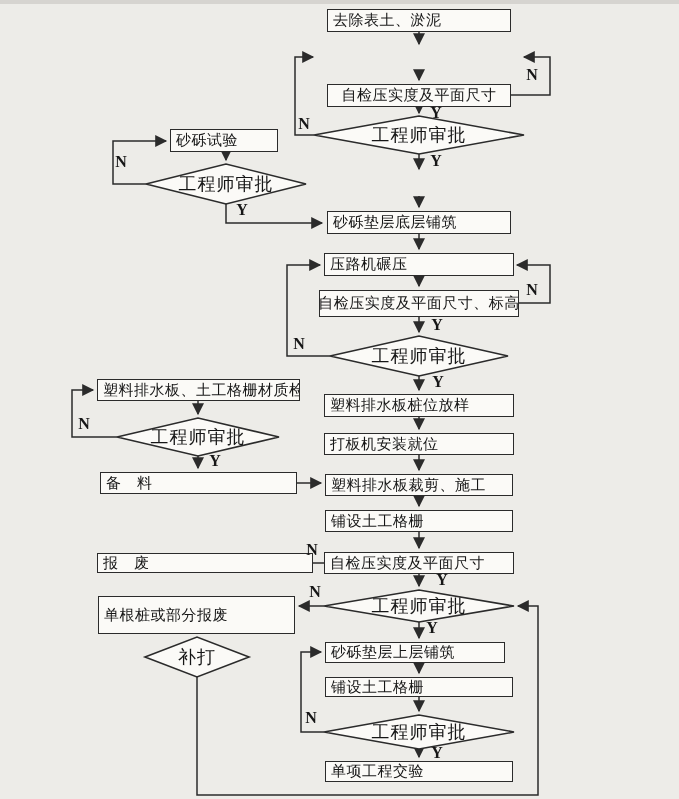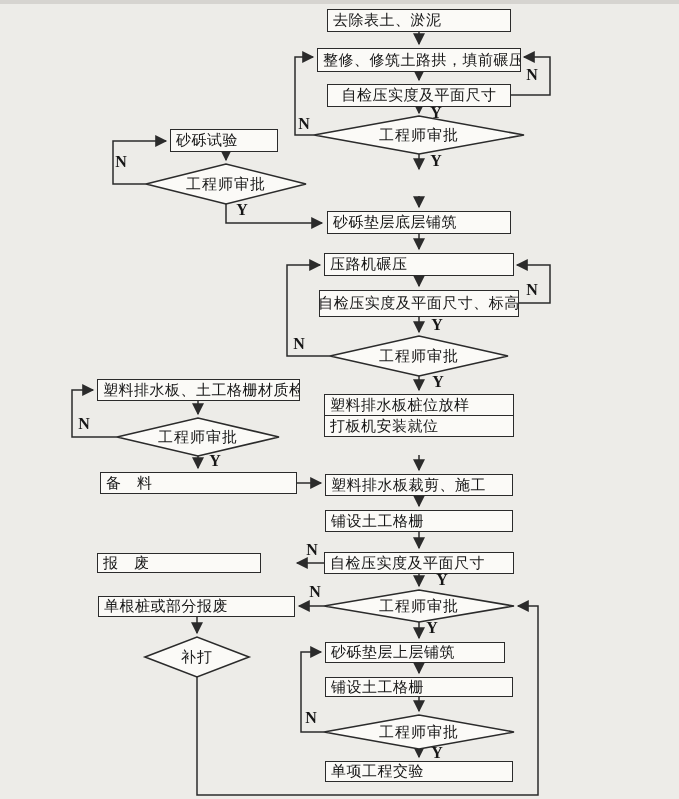--- a/index.html
+++ b/index.html
@@ -11,21 +11,21 @@
   #edge-layer{position:absolute;left:0;top:0;z-index:1;}
   .box{
     position:absolute;z-index:2;box-sizing:border-box;
     background:#fbfaf7;border:1.6px solid #2b2b2b;
     display:flex;align-items:center;padding-left:5px;
     font-size:15px;letter-spacing:.5px;white-space:nowrap;overflow:hidden;
   }
   .box.center{justify-content:center;padding-left:0;}
   .dtext{
     position:absolute;z-index:3;transform:translate(-50%,-50%);
-    font-size:15px;letter-spacing:1px;white-space:nowrap;
+    font-size:18px;letter-spacing:1px;white-space:nowrap;
   }
   .lbl{
     position:absolute;z-index:3;transform:translate(-50%,-50%);
     font-family:"Liberation Serif",serif;font-size:16px;font-weight:bold;
   }
 </style>
 </head>
 <body>
 
 <div id="canvas">
@@ -77,39 +77,38 @@
       <polygon points="330,352 419,332 508,352 419,372"></polygon>
       <polygon points="324,602 419,586 514,602 419,618"></polygon>
       <polygon points="324,728 419,711 514,728 419,745"></polygon>
       <polygon points="146,180 226,160 306,180 226,200"></polygon>
       <polygon points="117,433 198,414 279,433 198,452"></polygon>
       <polygon points="145,653 197,633 249,653 197,673"></polygon>
     </g>
   </svg>
 
   <div class="box" style="left:327px;top:5px;width:184px;height:23px">去除表土、淤泥</div>
-  <div class="box" style="left:317px;top:44px;width:204px;height:24px">整修、修筑土路拱，填前碾压</div>
   <div class="box center" style="left:327px;top:80px;width:184px;height:23px">自检压实度及平面尺寸</div>
   <div class="box" style="left:327px;top:207px;width:184px;height:23px">砂砾垫层底层铺筑</div>
   <div class="box" style="left:324px;top:249px;width:190px;height:23px">压路机碾压</div>
   <div class="box" style="left:324px;top:390px;width:190px;height:23px">塑料排水板桩位放样</div>
   <div class="box center" style="left:319px;top:286px;width:200px;height:27px">自检压实度及平面尺寸、标高</div>
-  <div class="box" style="left:324px;top:411px;width:190px;height:22px">打板机安装就位</div>
+  <div class="box" style="left:324px;top:429px;width:190px;height:22px">打板机安装就位</div>
   <div class="box" style="left:325px;top:470px;width:188px;height:22px">塑料排水板裁剪、施工</div>
   <div class="box" style="left:325px;top:506px;width:188px;height:22px">铺设土工格栅</div>
   <div class="box" style="left:324px;top:548px;width:190px;height:22px">自检压实度及平面尺寸</div>
   <div class="box" style="left:325px;top:638px;width:180px;height:21px">砂砾垫层上层铺筑</div>
   <div class="box" style="left:325px;top:673px;width:188px;height:20px">铺设土工格栅</div>
   <div class="box" style="left:325px;top:757px;width:188px;height:21px">单项工程交验</div>
 
   <div class="box" style="left:170px;top:125px;width:108px;height:23px">砂砾试验</div>
   <div class="box" style="left:97px;top:375px;width:203px;height:22px">塑料排水板、土工格栅材质检验</div>
   <div class="box" style="left:100px;top:468px;width:197px;height:22px">备　料</div>
-  <div class="box" style="left:97px;top:549px;width:164px;height:20px">报　废</div>
-  <div class="box" style="left:98px;top:592px;width:197px;height:21px">单根桩或部分报废</div>
+  <div class="box" style="left:97px;top:549px;width:216px;height:20px">报　废</div>
+  <div class="box" style="left:98px;top:592px;width:197px;height:38px">单根桩或部分报废</div>
 
   <div class="dtext" style="left:419px;top:131px">工程师审批</div>
   <div class="dtext" style="left:419px;top:352px">工程师审批</div>
   <div class="dtext" style="left:419px;top:602px">工程师审批</div>
   <div class="dtext" style="left:419px;top:728px">工程师审批</div>
   <div class="dtext" style="left:226px;top:180px">工程师审批</div>
   <div class="dtext" style="left:198px;top:433px">工程师审批</div>
   <div class="dtext" style="left:197px;top:653px">补打</div>
 
   <div class="lbl" style="left:436px;top:109px">Y</div>

